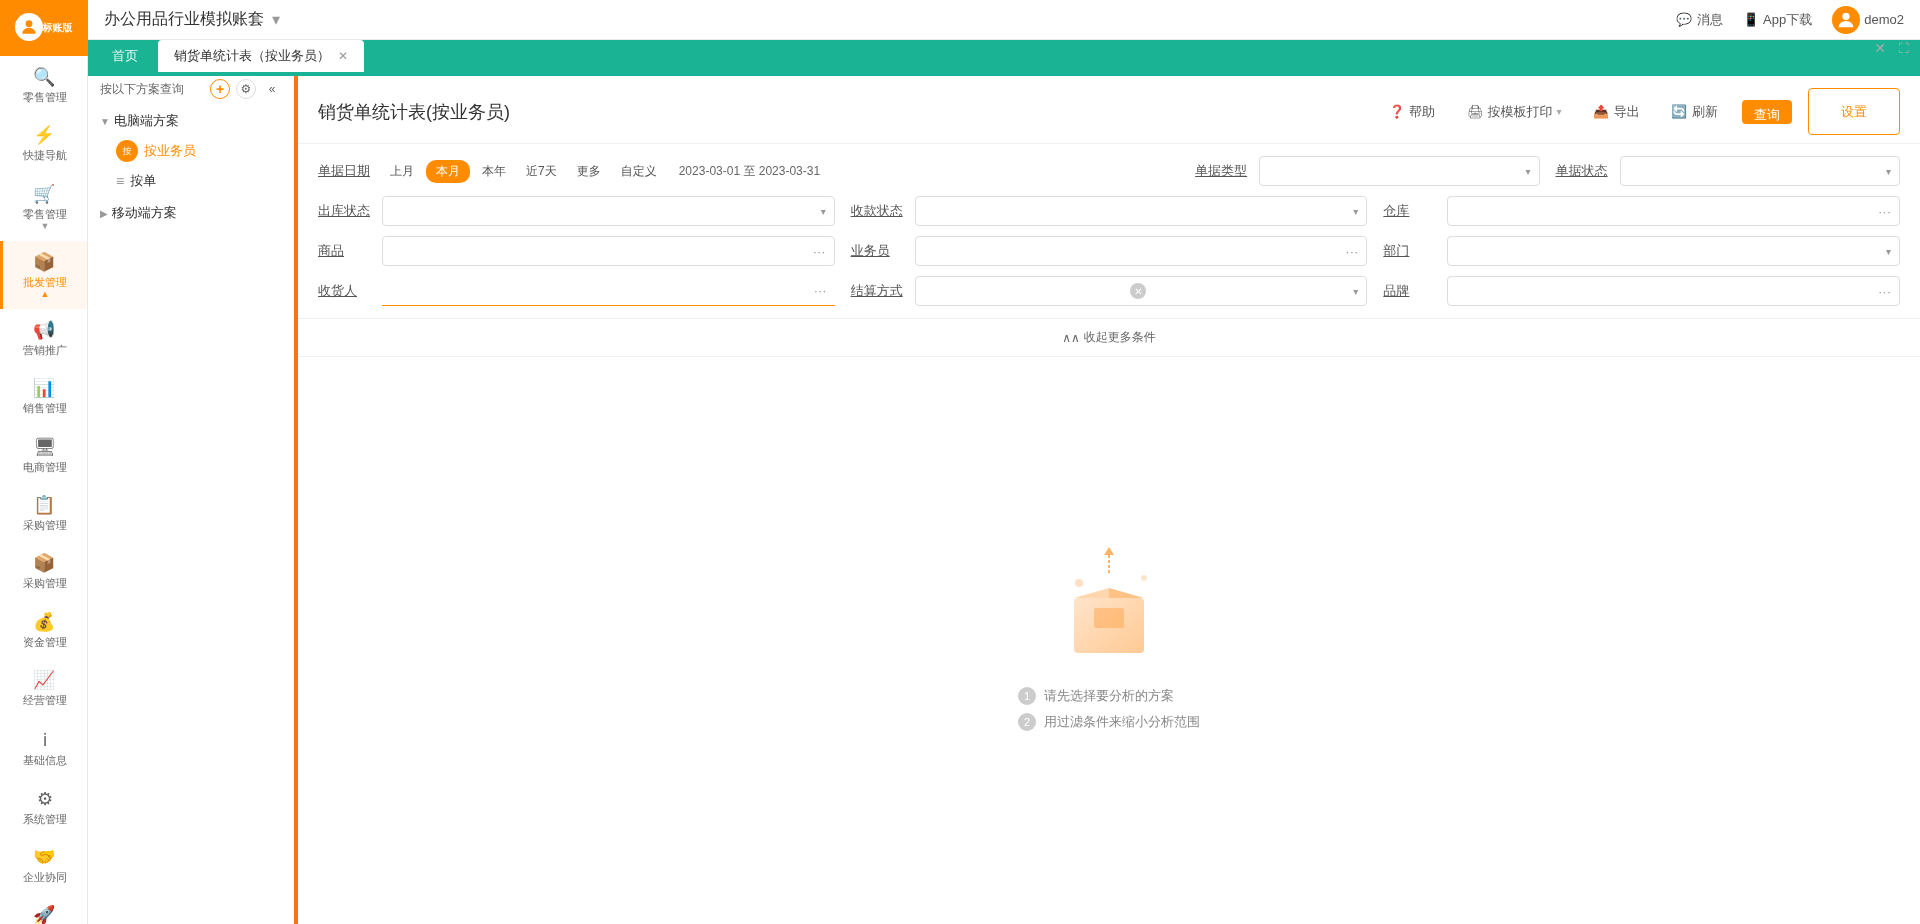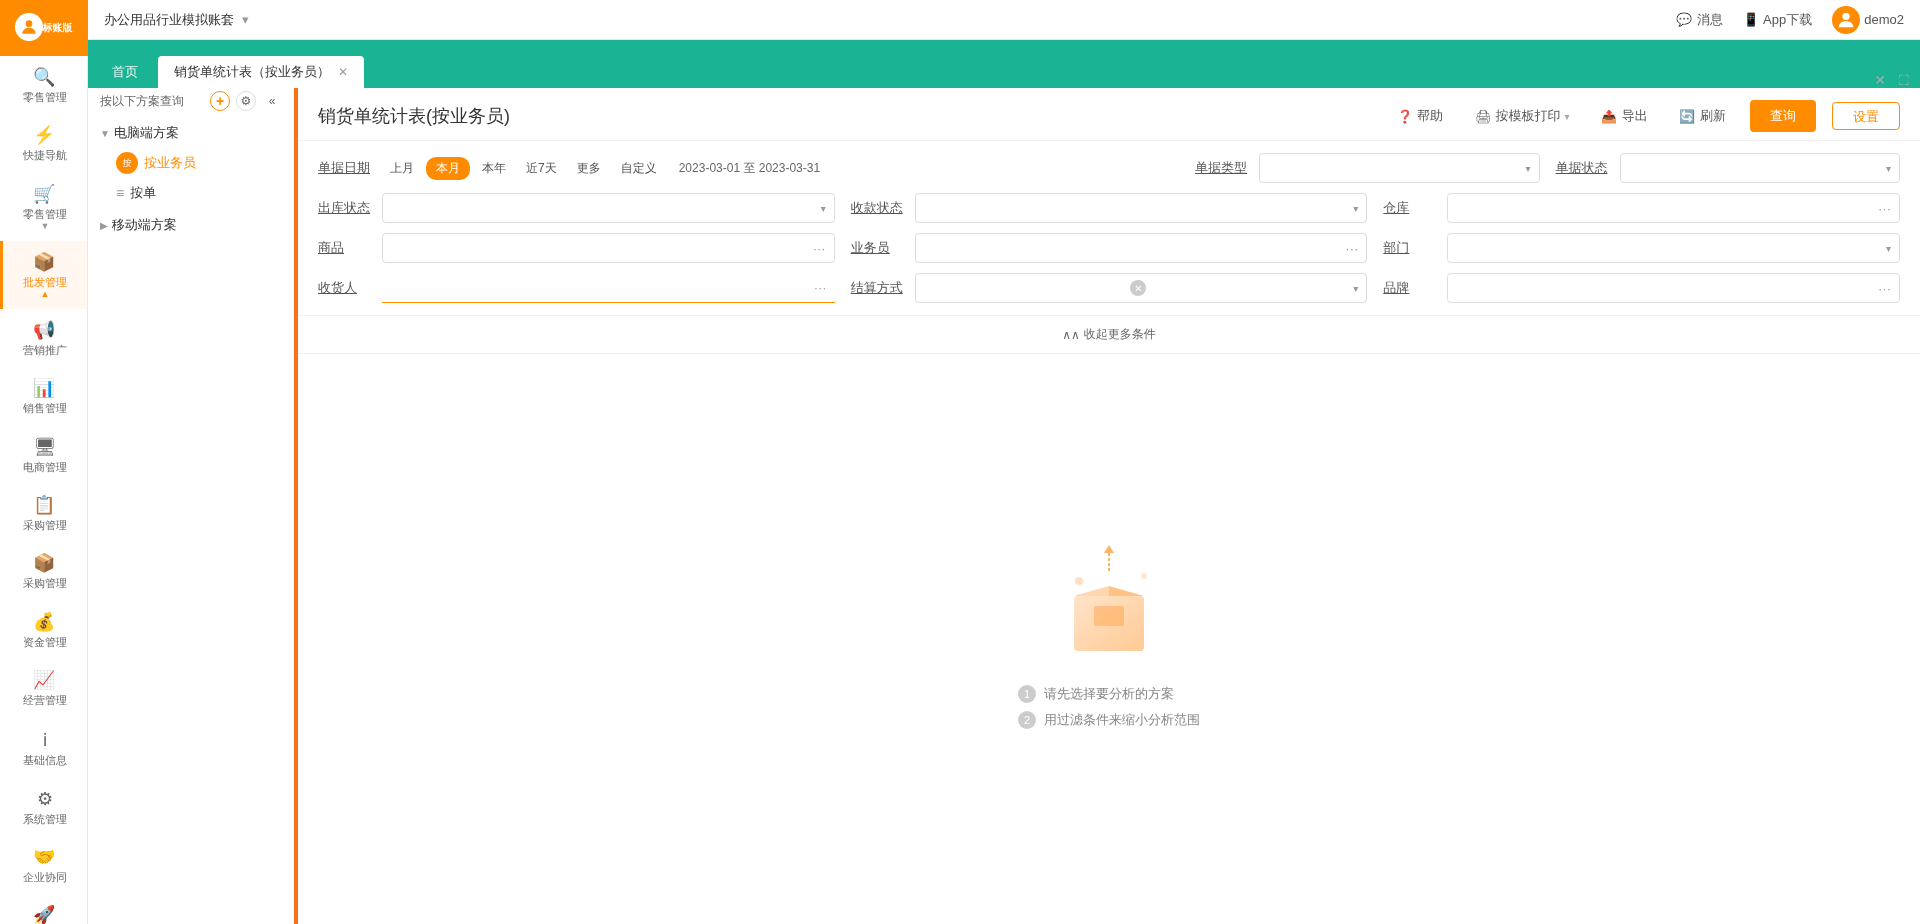--- a/index.html
+++ b/index.html
@@ -79,21 +79,21 @@
       align-items: center;
       padding: 0 16px;
       justify-content: space-between;
       flex-shrink: 0;
     }
     .top-header-left {
       display: flex;
       align-items: center;
       gap: 8px;
       color: #333;
-      font-size: 13px;
+      font-size: 16px;
     }
     .top-header-right {
       display: flex;
       align-items: center;
       gap: 20px;
       color: #555;
       font-size: 13px;
     }
     .top-header-right .header-action {
       display: flex;
@@ -108,24 +108,24 @@
       background: #ff8c00;
       display: flex;
       align-items: center;
       justify-content: center;
       color: white;
       font-size: 12px;
     }
 
     
     .tab-bar {
-      height: 48px;
+      height: 36px;
       background: #1ab394;
       display: flex;
-      align-items: flex-end;
+      align-items: flex-start;
       padding: 0 8px;
       flex-shrink: 0;
       gap: 4px;
     }
     .tab-item {
       height: 32px;
       padding: 0 16px;
       display: flex;
       align-items: center;
       gap: 8px;
@@ -264,34 +264,34 @@
       font-size: 13px;
       cursor: pointer;
       padding: 4px 8px;
       border-radius: 4px;
     }
     .btn-primary {
       background: #ff8c00;
       color: white;
       border: none;
       border-radius: 4px;
-      padding: 6px 20px;
-      font-size: 13px;
-      cursor: pointer;
-      height: 32px;
+      padding: 6px 12px;
+      font-size: 13px;
+      cursor: pointer;
+      height: 24px;
     }
     .btn-secondary {
       background: white;
       color: #ff8c00;
       border: 1px solid #ff8c00;
       border-radius: 4px;
-      padding: 5px 20px;
-      font-size: 13px;
-      cursor: pointer;
-      height: 28px;
+      padding: 5px 32px;
+      font-size: 13px;
+      cursor: pointer;
+      height: 47px;
     }
 
     
     .filter-area {
       padding: 12px 20px;
       border-bottom: 1px solid #f0f0f0;
       flex-shrink: 0;
     }
     .filter-row {
       display: flex;

